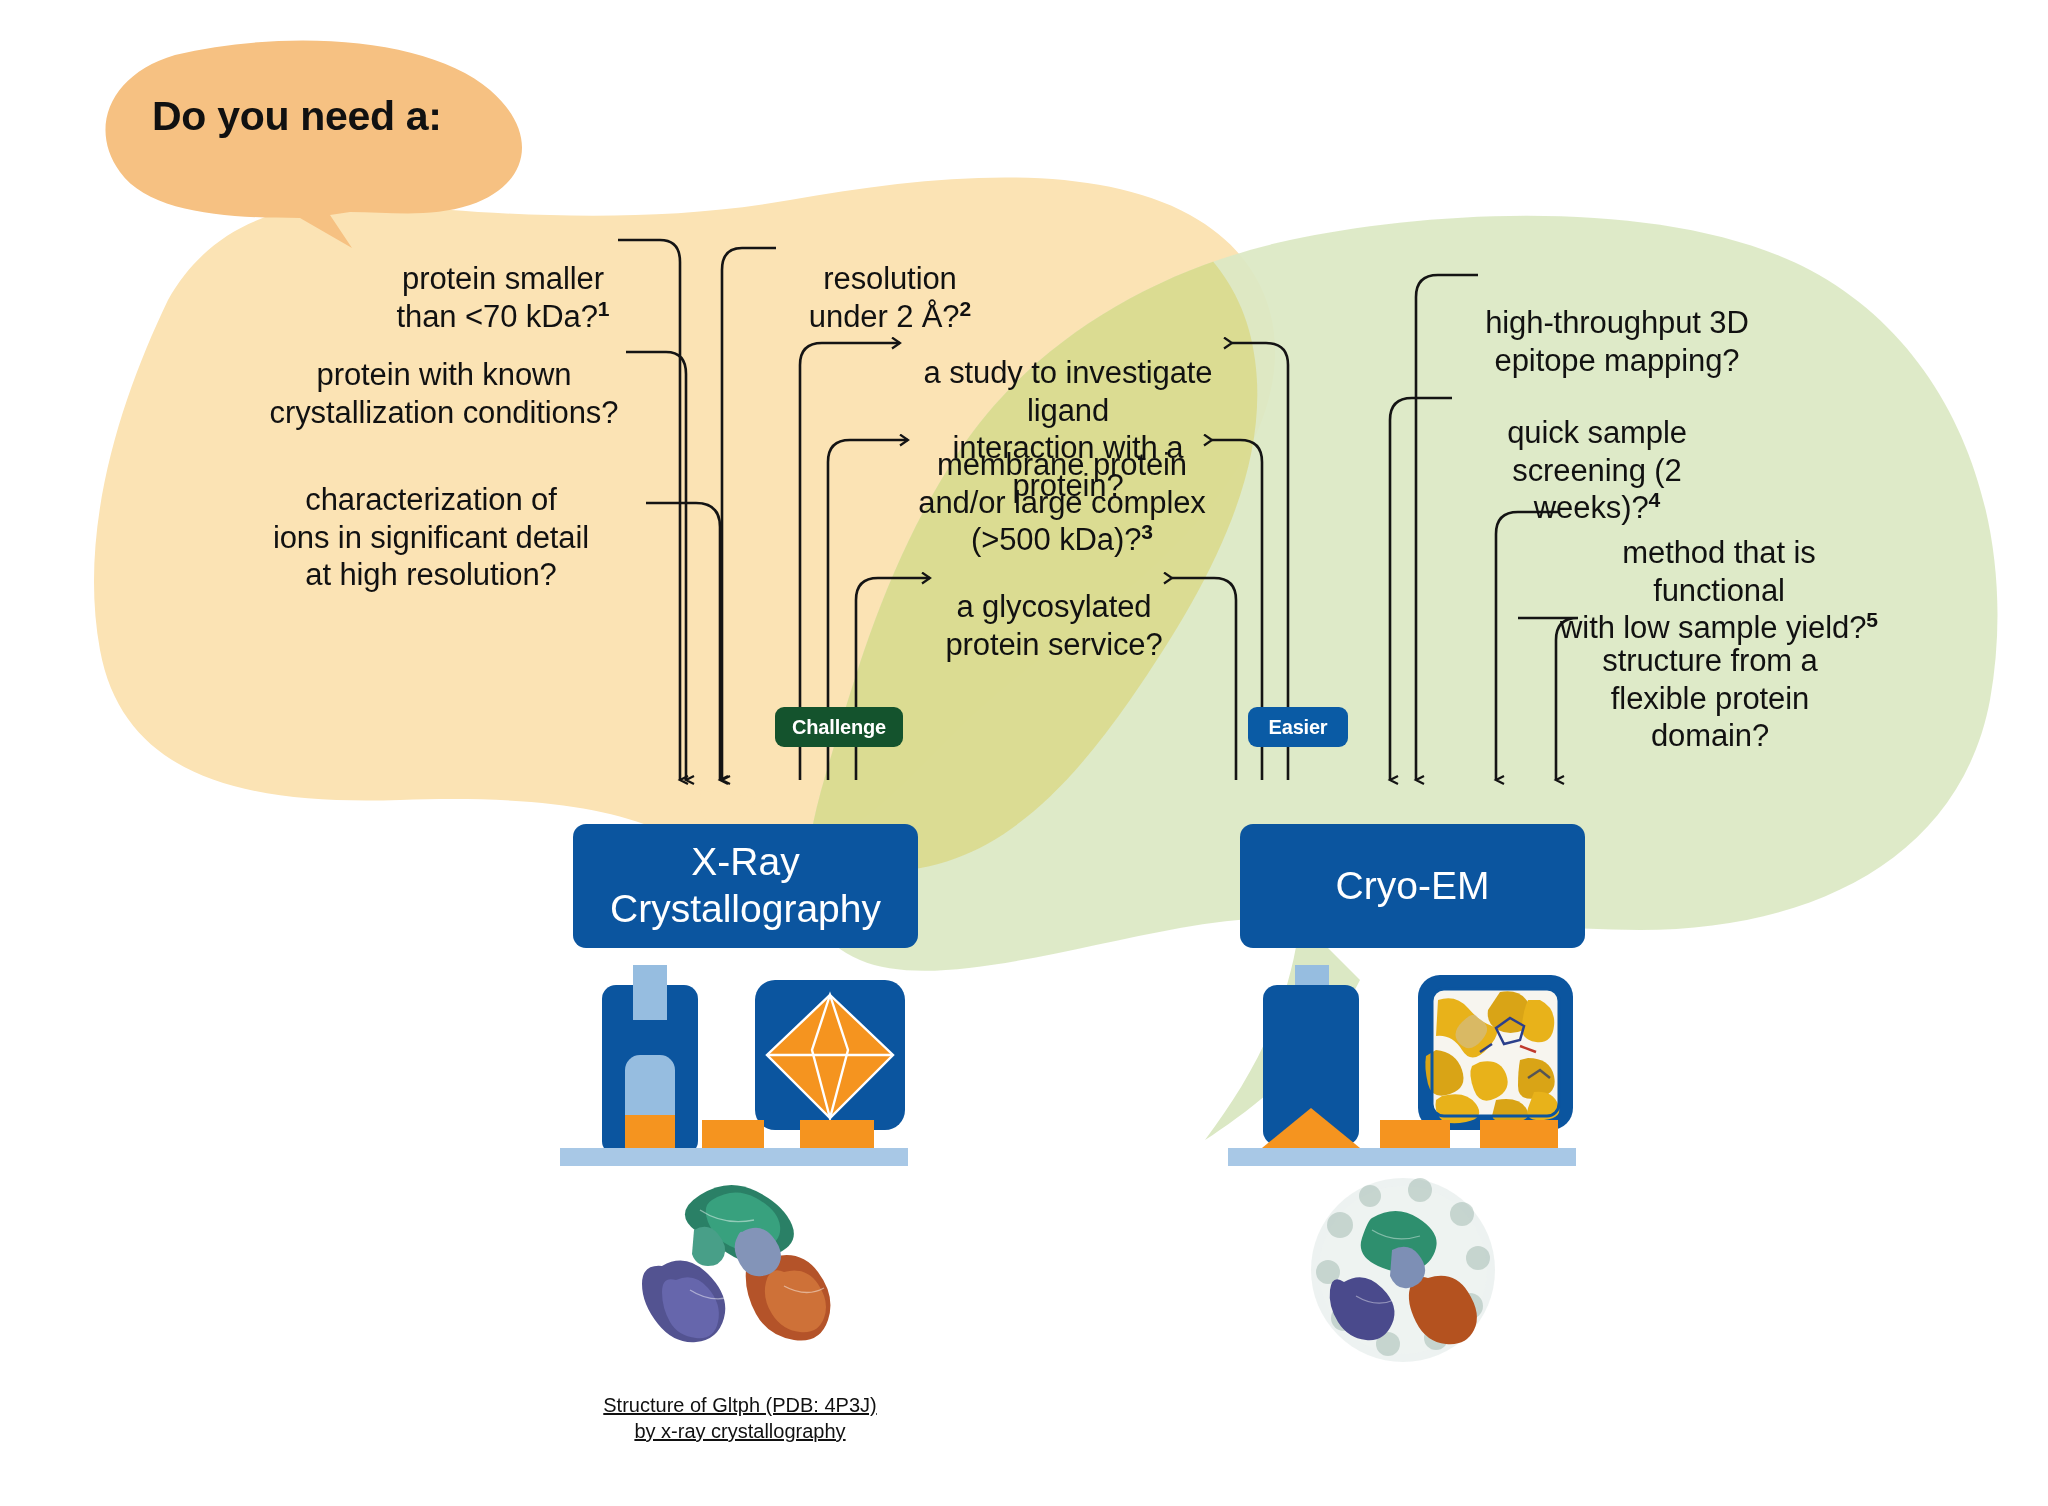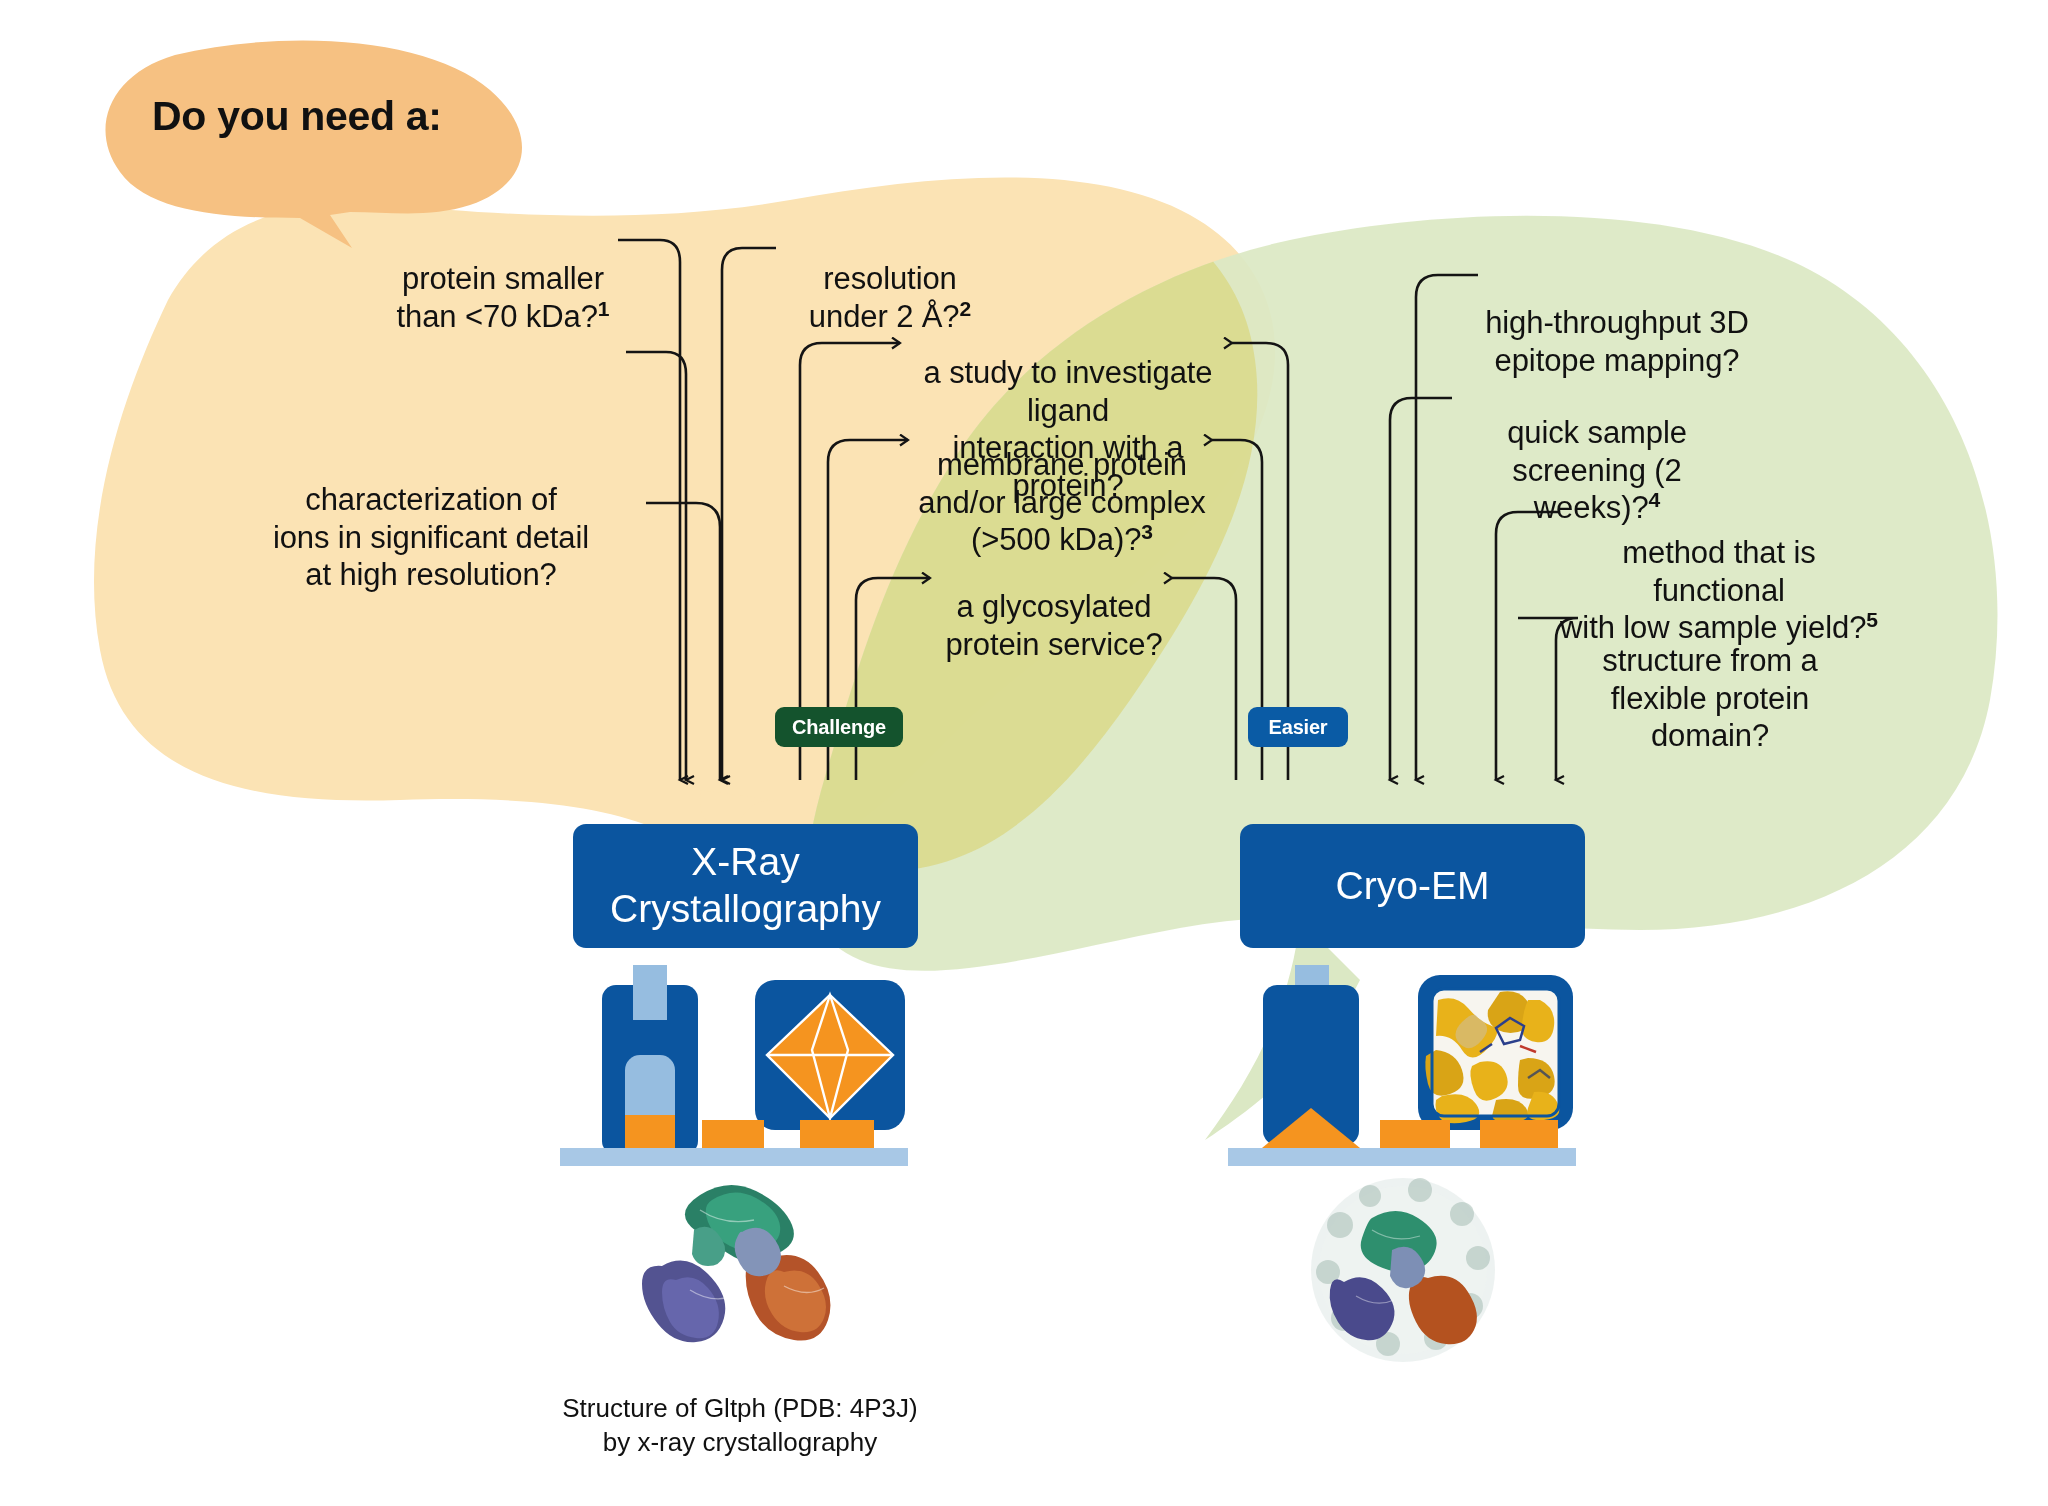--- a/index.html
+++ b/index.html
@@ -17,22 +17,22 @@
   .badge{position:absolute;border-radius:9px;color:#ffffff;font-weight:bold;
          font-size:20px;display:flex;align-items:center;justify-content:center;
          letter-spacing:-0.2px;}
   .badge.challenge{background:#14532d;}
   .badge.easier{background:#0a5ba5;}
 
   .methodbox{position:absolute;background:#0b559f;border-radius:13px;color:#fff;
         display:flex;align-items:center;justify-content:center;text-align:center;
         font-size:39px;line-height:1.2;white-space:pre-line;}
 
-  .caption{position:absolute;text-align:center;font-size:26px;color:#111;
-        line-height:1.3;white-space:pre-line;}
+  .caption{position:absolute;text-align:center;font-size:20px;color:#111;
+        line-height:1.3;white-space:pre-line;text-decoration:underline;}
 
   sup{font-size:0.68em;font-weight:bold;vertical-align:super;line-height:0;}
 </style>
 </head>
 <body>
 
 <div id="stage">
 
   <svg class="blobsvg" viewBox="0 0 2048 1506">
     <defs>
@@ -133,20 +133,24 @@
     <path d="M 1518 618 H 1578 Q 1556 618 1556 640 V 780" marker-end="url(#arrDown)"></path>
   </svg>
 
   <div class="bubble-title" style="left:152px;top:93px;">Do you need a:</div>
 
   <div class="qtext" style="left:388px;top:222px;width:230px;text-align:center;">
     <span>protein smaller
 than &lt;70 kDa?</span><sup>1</sup>
   </div>
 
+  <div class="qtext" style="left:262px;top:318px;width:364px;">
+    <span>protein with known
+crystallization conditions?</span>
+  </div>
 
   <div class="qtext" style="left:230px;top:443px;width:402px;">
     <span>characterization of
 ions in significant detail
 at high resolution?</span>
   </div>
 
   <div class="qtext" style="left:790px;top:222px;width:200px;">
     <span>resolution
 under 2 Å?</span><sup>2</sup>

